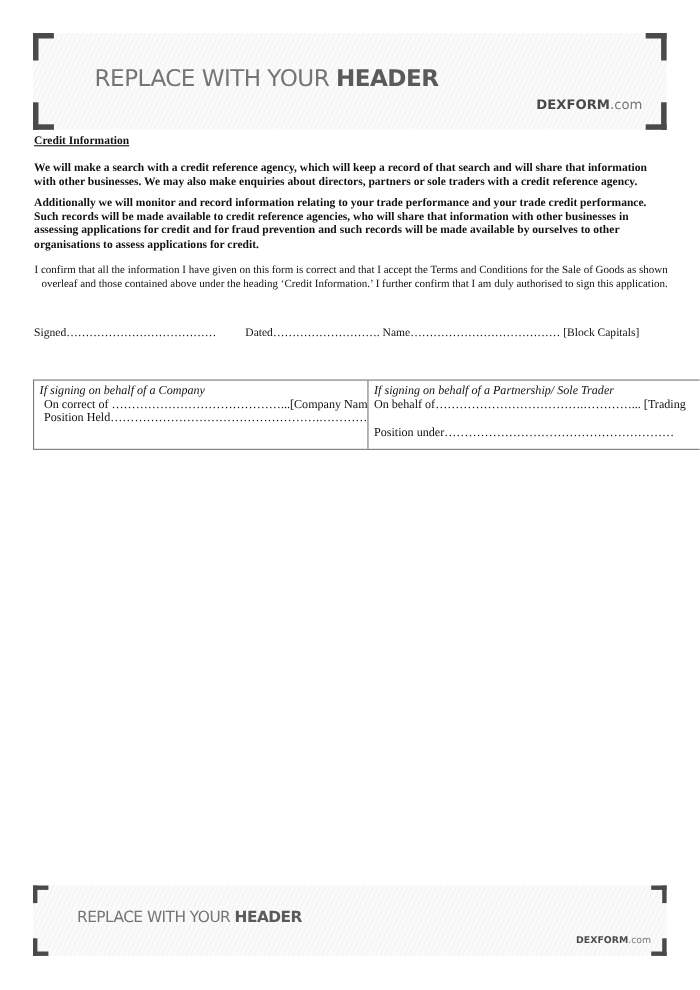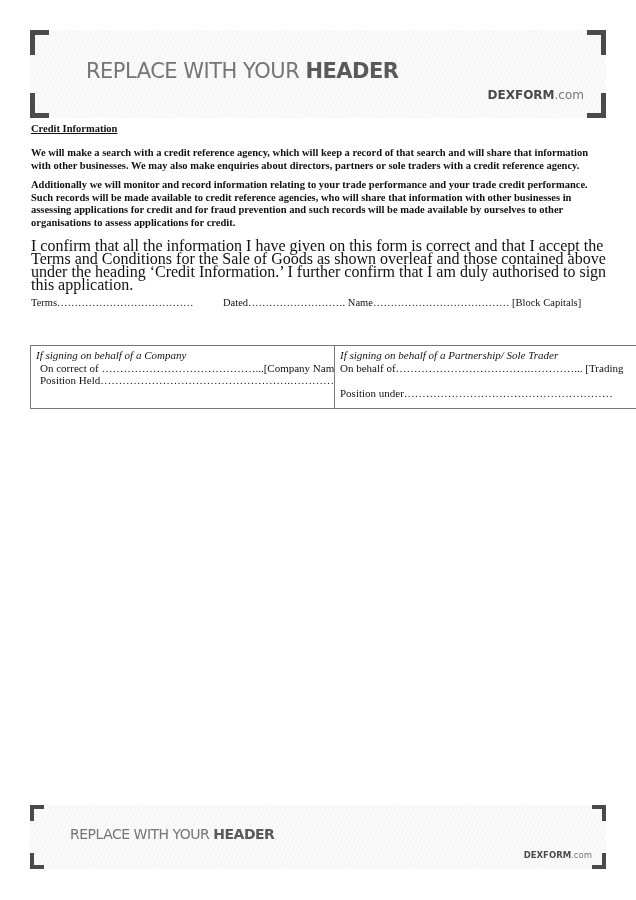--- a/index.html
+++ b/index.html
@@ -39,21 +39,21 @@
       margin-left: 40px;
     }
     .banner.header .brand { right: 22px; top: 58px; font-size: 12px; }
     .banner.footer .brand { right: 14px; top: 45px; font-size: 8.5px; }
     .brand b { font-weight: bold; color: #4a4a4a; }
     .brand span.dom { font-weight: normal; color: #777; }
 
     .content { position: absolute; left: 31px; top: 123px; width: 576px; }
     .section-title { font-weight: bold; text-decoration: underline; font-size: 10.5px; margin: 0 0 13px 0; }
     .para-bold { font-weight: bold; font-size: 10.5px; line-height: 12.5px; margin: 0 0 7px 0; }
-    .para { font-size: 16px; line-height: 13px; margin: 10px 0 0 0; }
+    .para { font-size: 10px; line-height: 13px; margin: 10px 0 0 0; text-align: right; }
 
     .sign-line { position: absolute; left: 31px; top: 297px; width: 580px; font-size: 10.5px; white-space: nowrap; }
     .sign-line span { position: absolute; top: 0; }
 
     .box {
       position: absolute; left: 30px; top: 345px; width: 629px; height: 64px;
       border: 1px solid #777;
       box-sizing: border-box;
       display: flex;
       font-size: 11px;
@@ -79,21 +79,21 @@
 </div>
 
 <div class="content">
   <p class="section-title">Credit Information</p>
   <p class="para-bold">We will make a search with a credit reference agency, which will keep a record of that search and will share that information with other businesses. We may also make enquiries about directors, partners or sole traders with a credit reference agency.</p>
   <p class="para-bold">Additionally we will monitor and record information relating to your trade performance and your trade credit performance. Such records will be made available to credit reference agencies, who will share that information with other businesses in assessing applications for credit and for fraud prevention and such records will be made available by ourselves to other organisations to assess applications for credit.</p>
   <p class="para">I confirm that all the information I have given on this form is correct and that I accept the Terms and Conditions for the Sale of Goods as shown overleaf and those contained above under the heading ‘Credit Information.’  I further confirm that I am duly authorised to sign this application.</p>
 </div>
 
 <div class="sign-line">
-  <span style="left:0">Terms…………………………………</span>
+  <span style="left:0">Signed…………………………………</span>
   <span style="left:192px">Dated………………………. Name………………………………… [Block Capitals]</span>
 </div>
 
 <div class="box">
   <div class="col left">
     <div class="heading">If signing on behalf of a Company</div>
     <div class="line">On correct of ……………………………………...[Company Name]</div>
     <div class="line">Position Held…………………………………………….…………</div>
   </div>
   <div class="col right">

